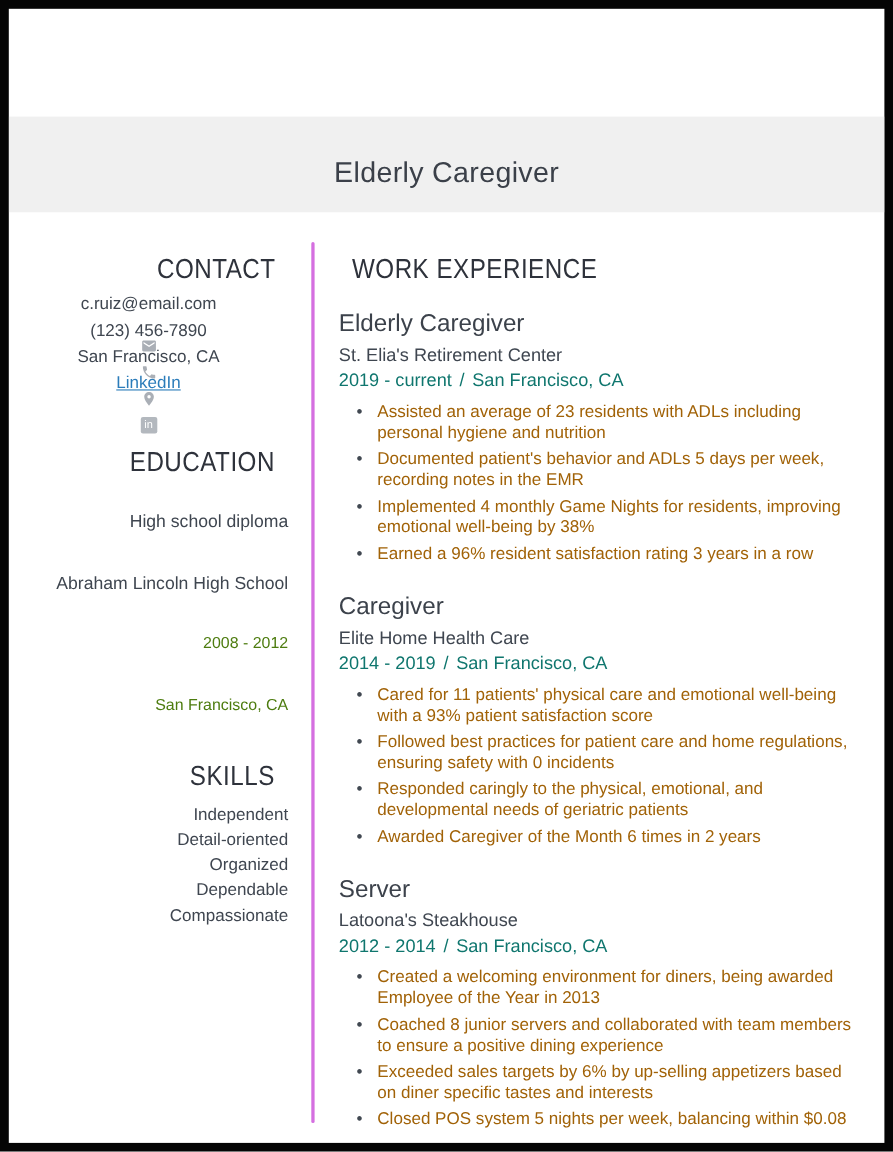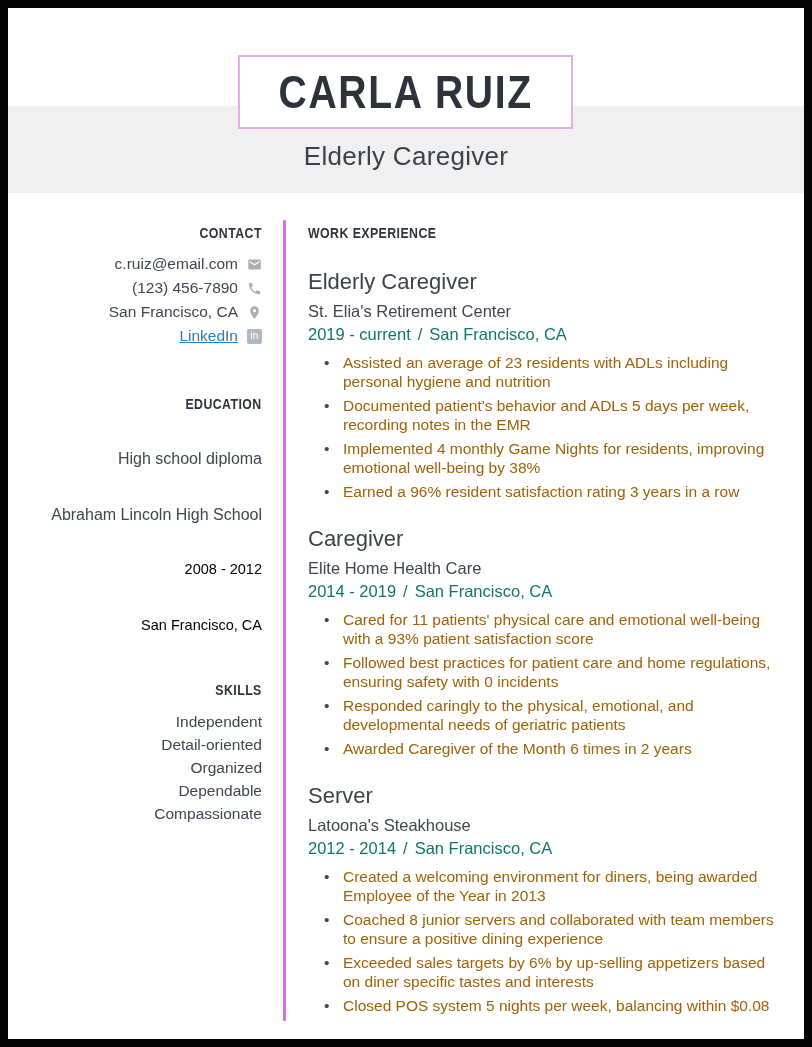--- a/index.html
+++ b/index.html
@@ -26,58 +26,55 @@
   }
   .subtitle{
     position:absolute;left:0;top:133px;width:100%;text-align:center;
     font-size:26px;color:#3b4049;z-index:2;letter-spacing:.3px;
   }
   
   .divider{position:absolute;left:275px;top:212px;width:3px;height:801px;background:var(--accent-divider,#d56fe0);border-radius:2px;}
   .sidebar{position:absolute;left:0;top:214px;width:254px;text-align:right;}
   .main{position:absolute;left:300px;top:214px;width:472px;}
   
-  .sec-head{font-size:14px;font-weight:700;color:var(--heading-text,#2e323b);line-height:22px;letter-spacing:.5px;margin:0;}
+  .sec-head{font-size:25px;font-weight:400;color:var(--heading-text,#2e323b);line-height:22px;letter-spacing:.5px;margin:12px;}
   .sec-head .cond{display:inline-block;transform:scaleX(.88);transform-origin:100% 50%;white-space:nowrap;}
   .main .sec-head .cond{transform-origin:0 50%;}
   
   .contact-list{margin-top:8px;}
-  .c-row{display:flex;justify-content:flex-end;align-items:center;gap:9px;height:24px;font-size:15.5px;color:#3f4650;}
+  .c-row{display:flex;align-items:center;gap:21px;height:24px;font-size:15.5px;color:#3f4650;flex-direction:column;}
   .c-icon{width:15px;height:15px;display:flex;flex:none;}
   .c-icon svg{width:15px;height:15px;}
   .li-badge{width:15px;height:15px;background:#b3b8be;color:#fff;border-radius:2px;font-size:10px;font-weight:400;display:flex;align-items:center;justify-content:center;line-height:1;}
   .link{color:var(--link-blue,#2b7cba);text-decoration:underline;cursor:pointer;}
   
   .sb-gap{margin-top:45px;}
   .edu{margin-top:9px;}
   .edu-line{line-height:23.5px;font-size:16px;color:#3f4650;margin-top:32px;}
-  .edu-line.small{font-size:14.5px;color:#000000;}
+  .edu-line.small{font-size:14.5px;color:#4d7c0f;}
   .skills-list{margin-top:9px;}
   .skill{line-height:23px;font-size:15.5px;color:#3f4650;padding-left:42px;}
   
   .job{margin-top:24px;}
   .job-title{margin:0;font-size:22px;font-weight:400;color:#3c424b;line-height:28px;}
   .job-company{margin-top:5px;font-size:16.5px;color:#3f4650;line-height:21px;}
   .job-dateline{margin-top:2px;font-size:16.5px;color:#0f766e;line-height:21px;}
   .job-dateline .sep{margin:0 7px;}
   .bullets{list-style:none;margin:8px 0 0 0;padding:0;}
   .bullet{display:flex;font-size:15.5px;line-height:19px;color:#a16207;margin-bottom:5px;}
   .bullet::before{content:"•";flex:none;width:19px;padding-left:16px;color:#414851;}
   .btext{max-width:437px;}
 </style>
 </head>
 <body>
 
 <div class="page">
 
   <div class="band"></div>
 
-  <div class="name-box">
-    <h1 class="name">CARLA RUIZ</h1>
-  </div>
   <div class="subtitle">Elderly Caregiver</div>
 
   <aside class="sidebar">
     <h2 class="sec-head"><span class="cond">CONTACT</span></h2>
     <div class="contact-list">
   <div class="c-row">
     <span class="c-label">c.ruiz@email.com</span>
     <span class="c-icon">
             <svg viewBox="0 0 24 24">
               <path fill="var(--icon-gray,#aaafb6)" d="M20 4H4c-1.1 0-2 .9-2 2v12c0 1.1.9 2 2 2h16c1.1 0 2-.9 2-2V6c0-1.1-.9-2-2-2zm0 4.4-8 5-8-5V6.2l8 5 8-5v2.2z"></path>

